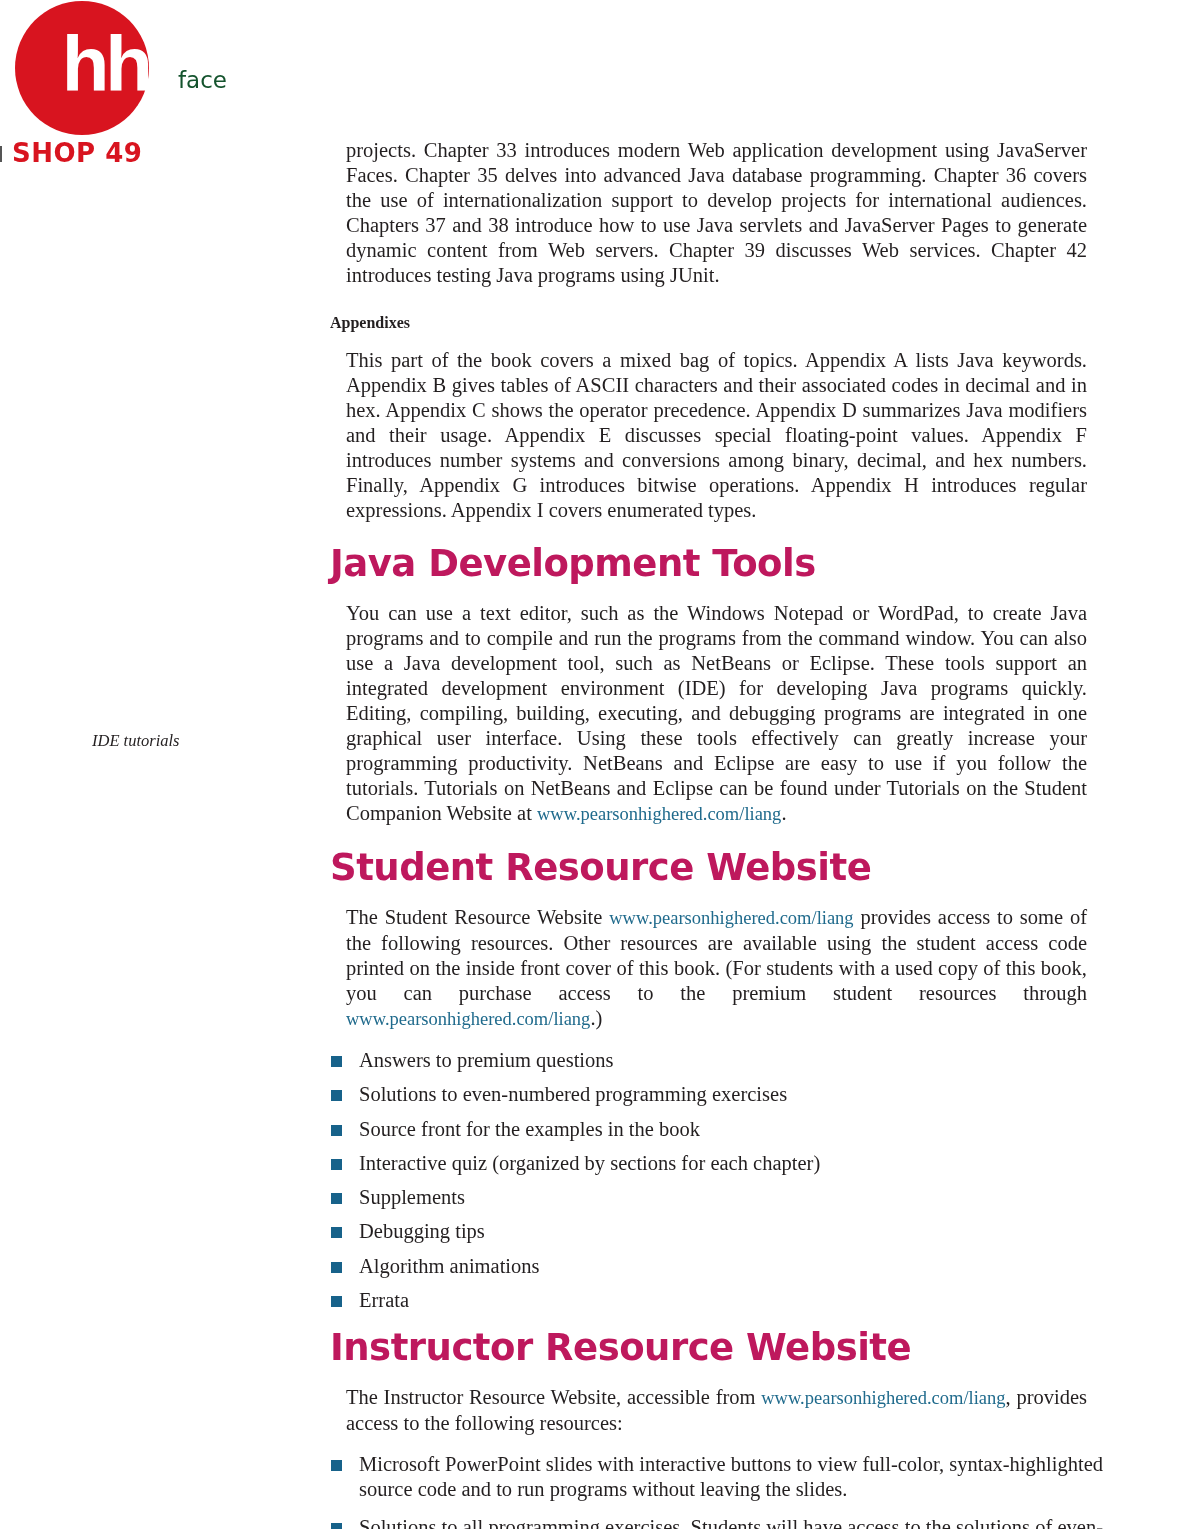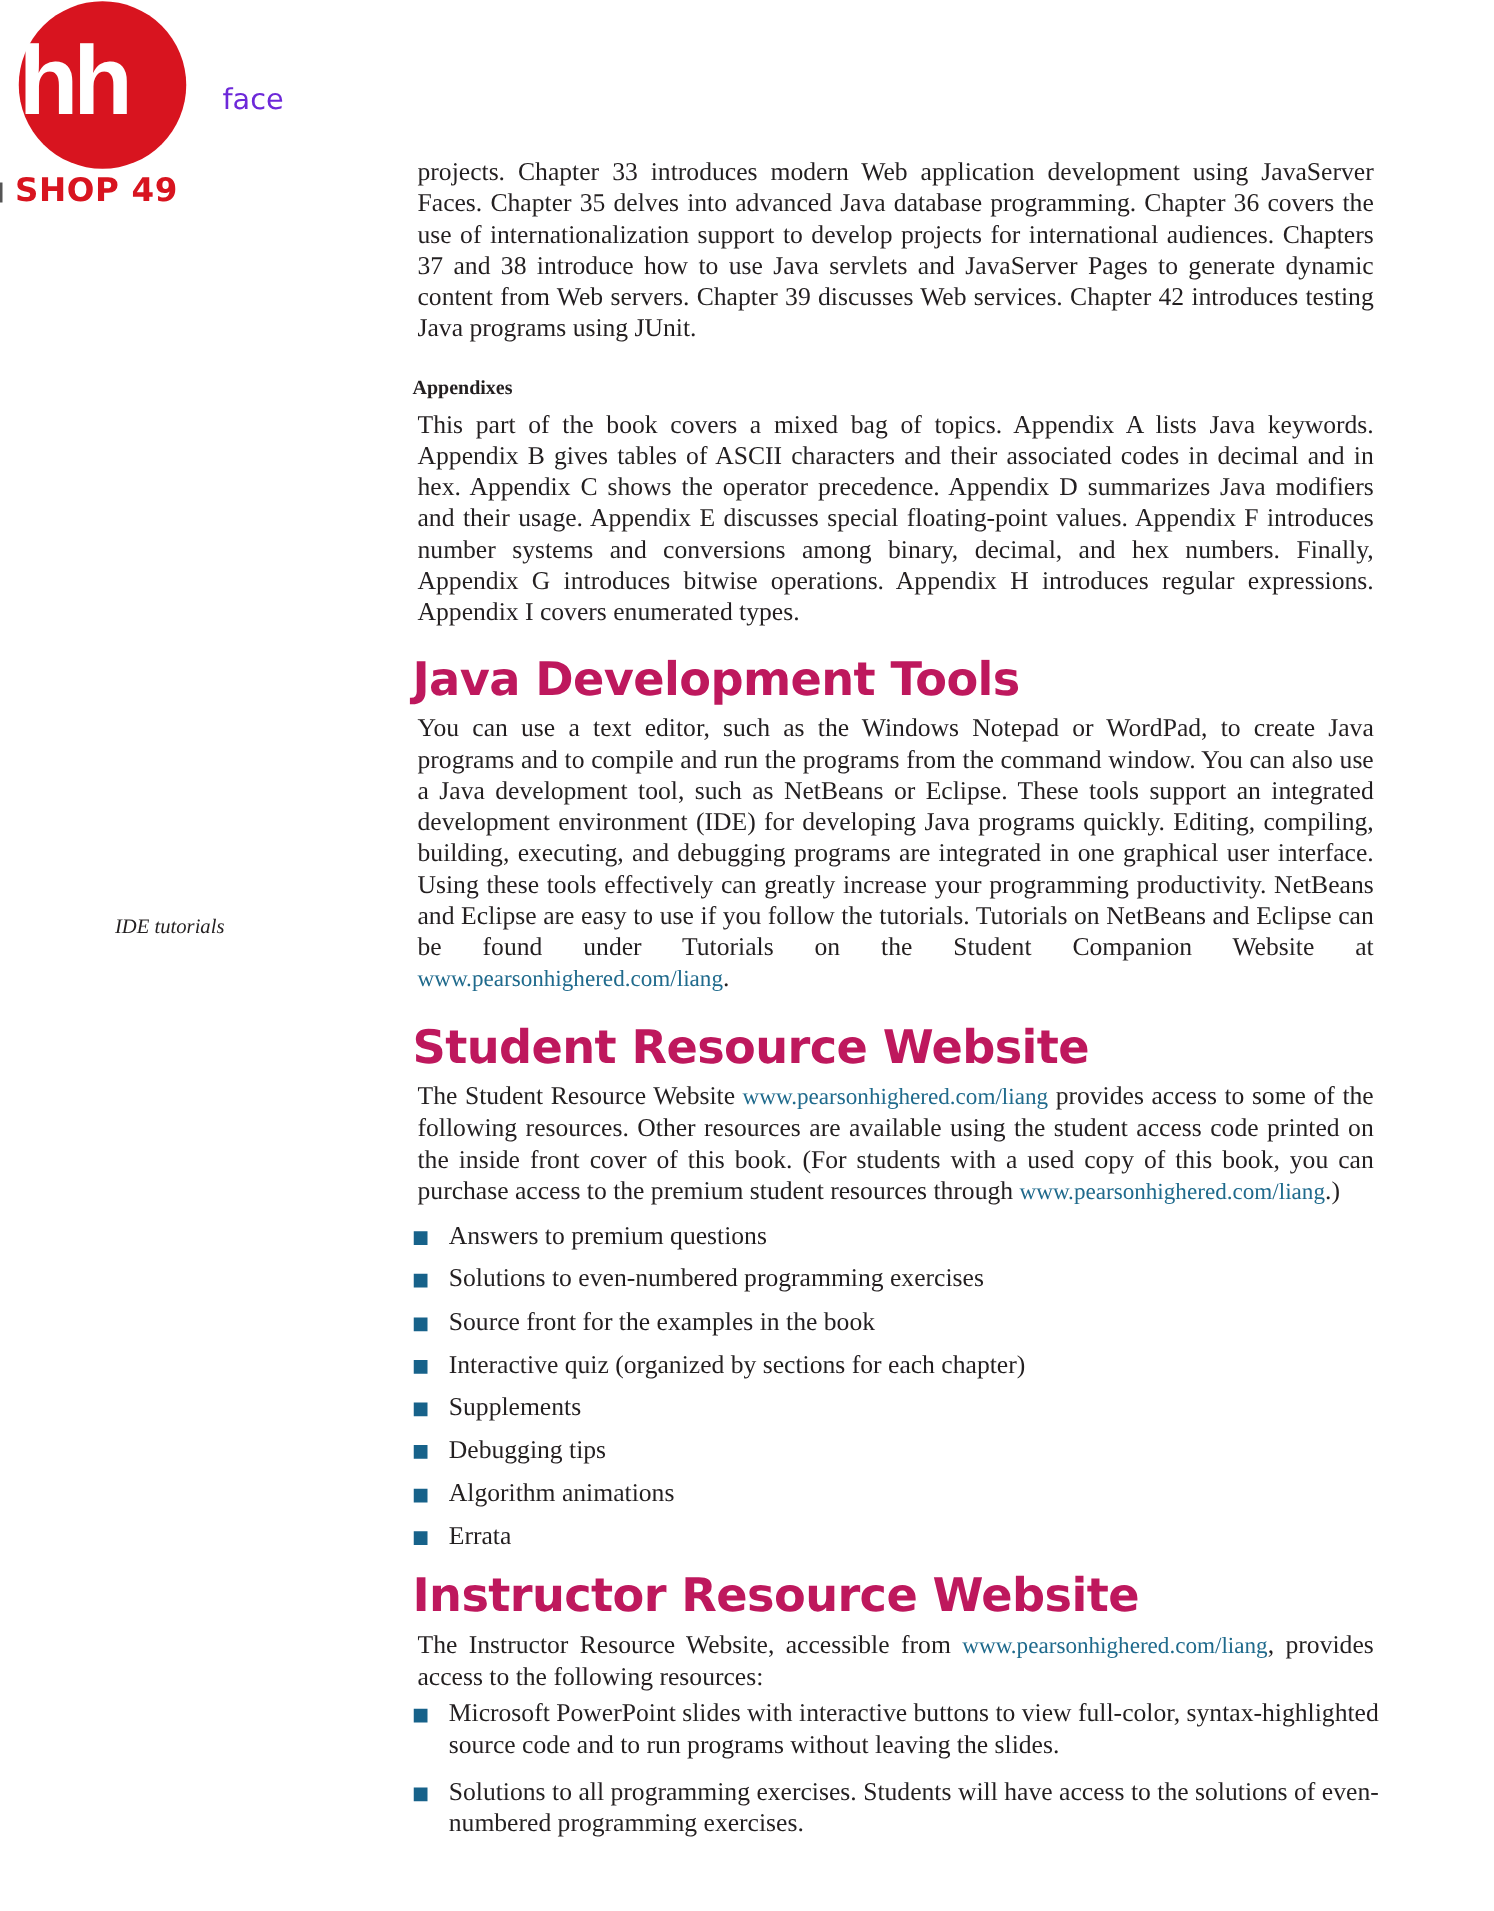--- a/index.html
+++ b/index.html
@@ -1,23 +1,23 @@
 <!DOCTYPE html>
 <html><head>
   <meta charset="utf-8">
   <style>
     html, body { margin: 0; padding: 0; background: #ffffff; }
     body { width: 1195px; height: 1529px; position: relative; overflow: hidden; font-family: "Liberation Serif", serif; color: #231f20; }
-    .logo-circle { position: absolute; left: 15px; top: 1px; width: 134px; height: 134px; border-radius: 50%; background: #d8141f; display: flex; align-items: center; justify-content: flex-start; }
+    .logo-circle { position: absolute; left: 15px; top: 1px; width: 134px; height: 134px; border-radius: 50%; background: #d8141f; display: flex; align-items: center; justify-content: flex-end; }
     .logo-circle span { color: #ffffff; font-family: "Liberation Sans", sans-serif; font-weight: bold; font-size: 78px; letter-spacing: -4px; line-height: 1; margin-top: -8px; }
     .logo-shop { position: absolute; left: 12px; top: 138px; color: #d8141f; font-family: "DejaVu Sans", sans-serif; font-weight: bold; font-size: 26px; letter-spacing: 0.5px; }
     .logo-mark { position: absolute; left: 0; top: 146px; width: 4px; height: 16px; border-left: 2px solid #555; }
-    .running-head { position: absolute; left: 178px; top: 67px; font-family: "DejaVu Sans", sans-serif; font-size: 23px; color: #6d28d9; }
+    .running-head { position: absolute; left: 178px; top: 67px; font-family: "DejaVu Sans", sans-serif; font-size: 23px; color: #14532d; }
     .main { position: absolute; left: 330px; top: 122px; width: 773px; }
-    p.body { margin: 4px; font-size: 20.5px; line-height: 25px; text-align: justify; }
+    p.body { margin: 16px; font-size: 20.5px; line-height: 25px; text-align: justify; }
     .subhead { font-weight: bold; font-size: 16px; margin: 26px 0 8px 0; }
     h2.sec { margin: 20px 0 6px 0; font-family: "DejaVu Sans", sans-serif; font-weight: bold; font-size: 37px; line-height: 42px; color: #be185d; letter-spacing: -0.5px; }
     a.link { color: #1f6a8c; text-decoration: none; font-size: 18.5px; }
     ul.bullets { list-style: none; margin: 10px 0 0 0; padding: 0; }
     ul.bullets li { position: relative; padding-left: 29px; font-size: 20.5px; line-height: 25px; margin-bottom: 9.3px; }
     ul.bullets li .sq { position: absolute; left: 1px; top: 8px; width: 11px; height: 11px; background: #17628a; }
     ul.bullets.instr li { text-align: justify; margin-bottom: 13px; }
     .margin-note { position: absolute; left: 92px; top: 731px; font-size: 16.5px; font-style: italic; }
   </style>
 </head>

